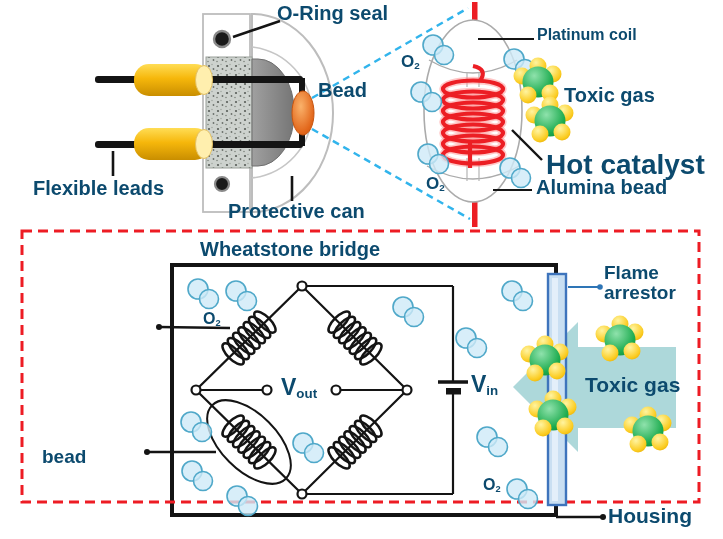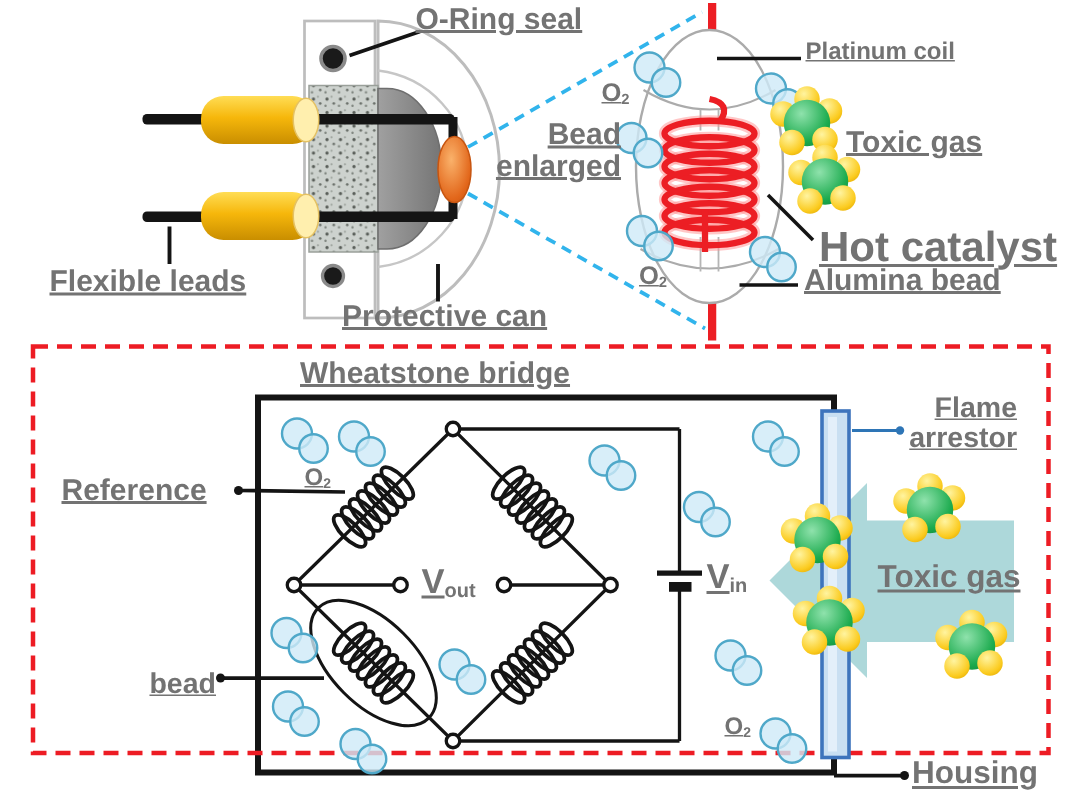--- a/index.html
+++ b/index.html
@@ -1,22 +1,22 @@
 <!DOCTYPE html>
 <html><head>
 <meta charset="utf-8">
 <style>
   html,body{margin:0;padding:0;background:#fff;}
   #canvas{position:relative;width:723px;height:539px;background:#fff;overflow:hidden;
           font-family:"Liberation Sans",sans-serif;}
   #art{position:absolute;left:0;top:0;}
-  .label{position:absolute;font-weight:bold;color:#737373;white-space:nowrap;
-         font-family:"Liberation Sans",sans-serif;line-height:1.05;text-decoration:underline;}
+  .label{position:absolute;font-weight:bold;color:#0c4a6e;white-space:nowrap;
+         font-family:"Liberation Sans",sans-serif;line-height:1.05;}
   .sub{font-size:0.58em;vertical-align:-0.22em;}
-  .ctr{text-align:right;}
+  .ctr{text-align:left;}
 </style>
 </head>
 <body>
 
 <div id="canvas">
 
 <svg id="art" width="723" height="539" viewBox="0 0 723 539">
   <defs>
     <linearGradient id="gradLead" x1="0" y1="0" x2="0" y2="1">
       <stop offset="0" stop-color="#FFDD55"></stop>
@@ -229,60 +229,58 @@
     <use href="#mol" x="553" y="415"></use>
     <use href="#mol" x="620" y="340"></use>
     <use href="#mol" x="648" y="431"></use>
   </g>
 </svg>
 
 <div class="label" style="left:277px;top:3px;font-size:20px;">O-Ring seal</div>
 
 <div class="label ctr" style="left:318px;top:80px;width:96px;font-size:20px;">
   <span>Bead</span><br>
-  <span>enlarged</span>
 </div>
 
 <div class="label" style="left:33px;top:178px;font-size:20px;">Flexible leads</div>
 <div class="label" style="left:228px;top:201px;font-size:20px;">Protective can</div>
 <div class="label" style="left:537px;top:27px;font-size:16px;">Platinum coil</div>
 <div class="label" style="left:564px;top:85px;font-size:20px;">Toxic gas</div>
 <div class="label" style="left:546px;top:150px;font-size:28px;">Hot catalyst</div>
 <div class="label" style="left:536px;top:177px;font-size:20px;">Alumina bead</div>
 
 <div class="label" style="left:401px;top:53px;font-size:17px;">
   <span>O</span><span class="sub">2</span>
 </div>
 <div class="label" style="left:426px;top:175px;font-size:17px;">
   <span>O</span><span class="sub">2</span>
 </div>
 
 <div class="label" style="left:157px;top:239px;font-size:20px;margin-left:43px;">Wheatstone bridge</div>
-<div class="label" style="left:41px;top:317px;font-size:20px;">Reference</div>
 
 <div class="label ctr" style="left:42px;top:427px;width:102px;font-size:19px;">
   <br>
   <span>bead</span>
 </div>
 
 <div class="label" style="left:203px;top:311px;font-size:16px;">
   <span>O</span><span class="sub">2</span>
 </div>
 <div class="label" style="left:483px;top:477px;font-size:16px;">
   <span>O</span><span class="sub">2</span>
 </div>
 
 <div class="label" style="left:281px;top:375px;font-size:23px;">
   <span>V</span><span class="sub">out</span>
 </div>
 <div class="label" style="left:471px;top:372px;font-size:23px;">
   <span>V</span><span class="sub">in</span>
 </div>
 
-<div class="label ctr" style="left:584px;top:263px;width:94px;font-size:19px;">
+<div class="label ctr" style="left:604px;top:263px;width:94px;font-size:19px;">
   <span>Flame</span><br>
   <span>arrestor</span>
 </div>
 
 <div class="label" style="left:585px;top:374px;font-size:21px;">Toxic gas</div>
 <div class="label" style="left:608px;top:505px;font-size:21px;">Housing</div>
 
 </div>
 
 </body></html>

